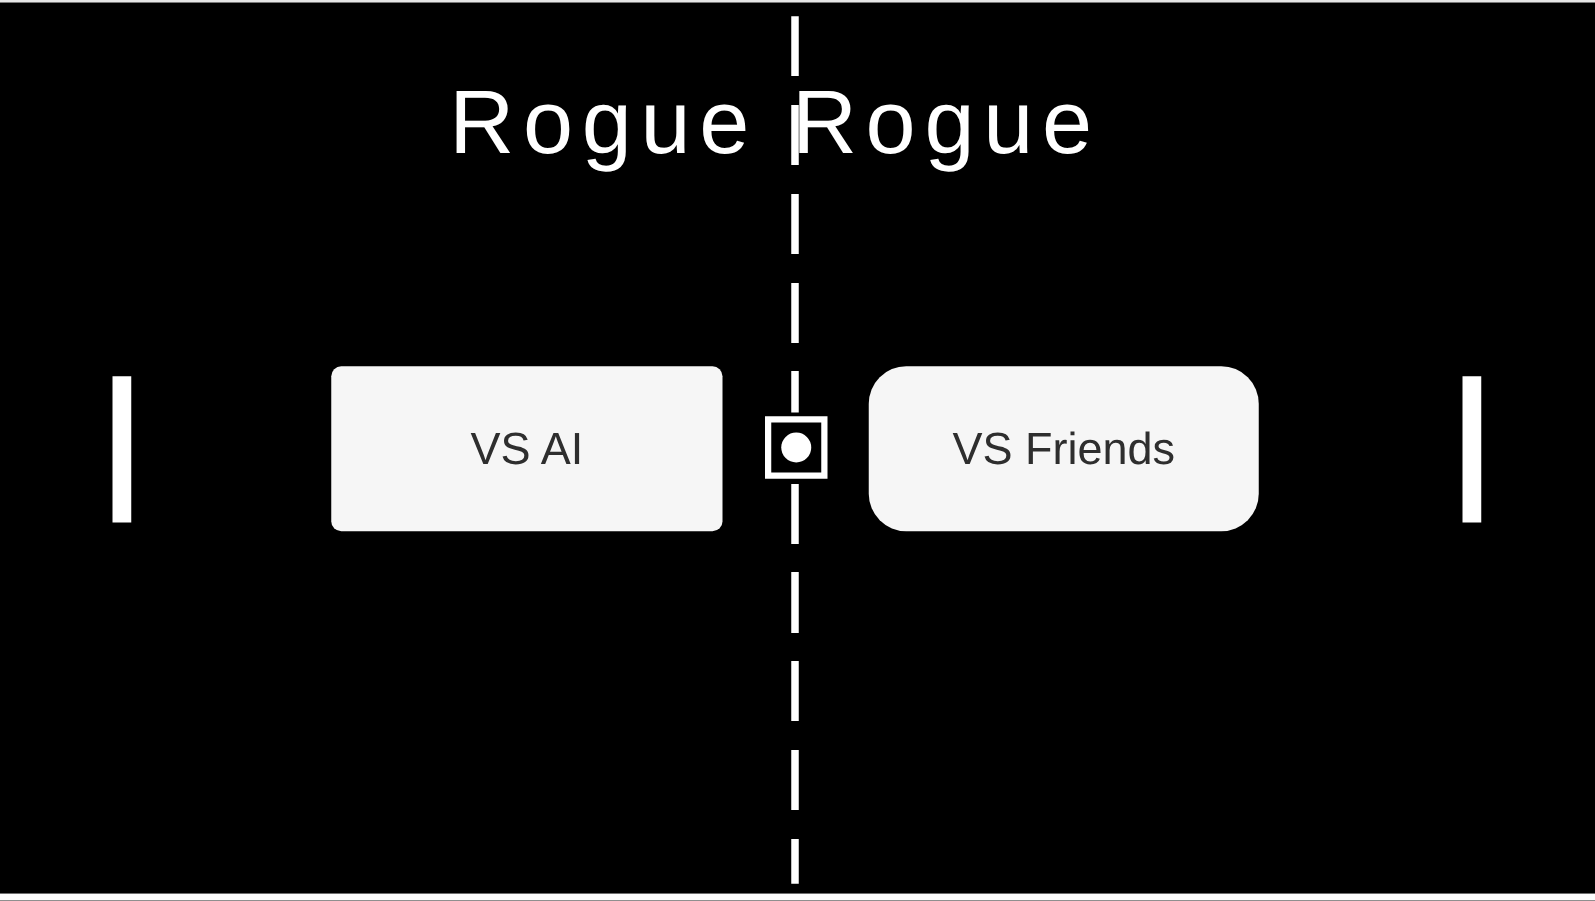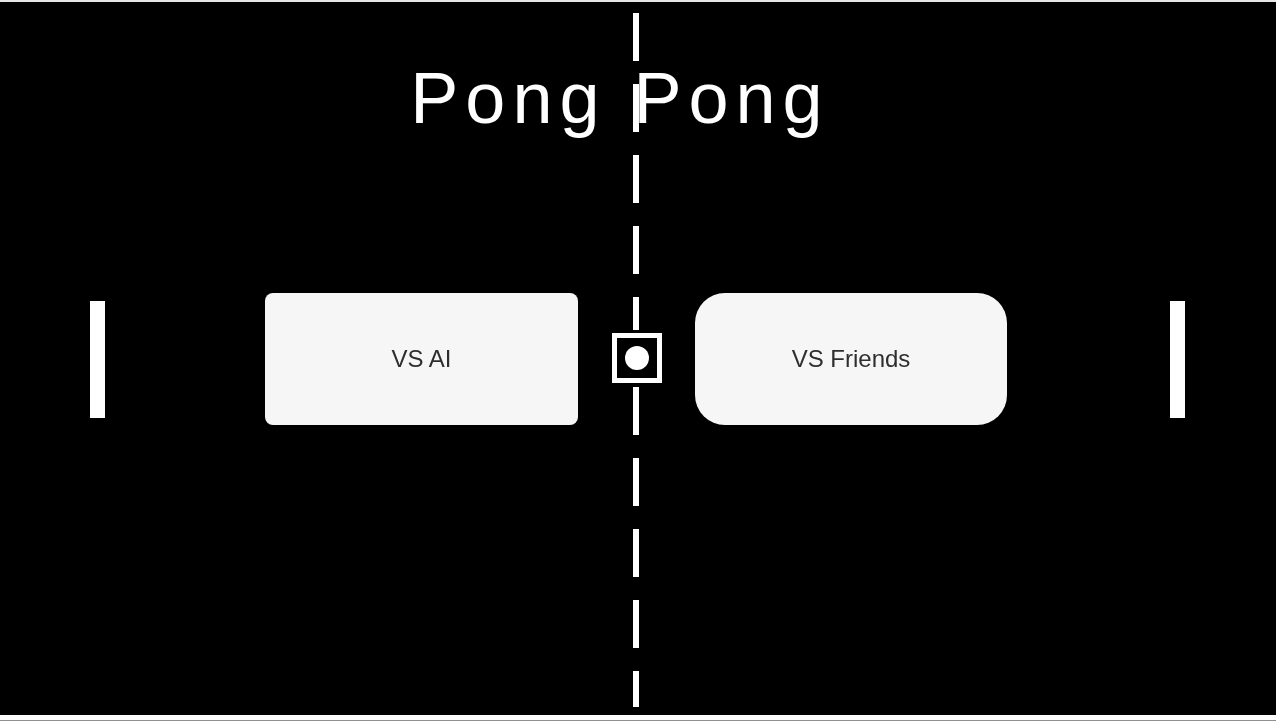--- a/index.html
+++ b/index.html
@@ -82,21 +82,21 @@
   .paddle.right { left: 1170px; }
   .menu-button {
     position: absolute;
     top: 291px;
     height: 132px;
     background: #f6f6f6;
     border: none;
     border-radius: 8px;
     color: #2e2e2e;
     font-family: "Liberation Sans", sans-serif;
-    font-size: 24px;
+    font-size: 36px;
     font-weight: 400;
     cursor: pointer;
     z-index: 4;
     display: flex;
     align-items: center;
     justify-content: center;
     padding: 0;
   }
   .menu-button.vs-ai      { left: 265px; width: 313px; }
   .menu-button.vs-friends { left: 695px; width: 312px; border-radius: 30px; }
@@ -112,21 +112,21 @@
 </style>
 </head>
 <body>
 
 <div class="page">
 
   <div class="top-hairline"></div>
 
   <div class="game-canvas">
 
-    <div class="game-title">Pong Pong</div>
+    <div class="game-title">Rogue Rogue</div>
 
     <div class="center-line seg-top"></div>
 
     <div class="center-line seg-bottom"></div>
 
     <div class="ball-icon">
       <div class="ball-dot"></div>
     </div>
 
     <div class="paddle left"></div>

